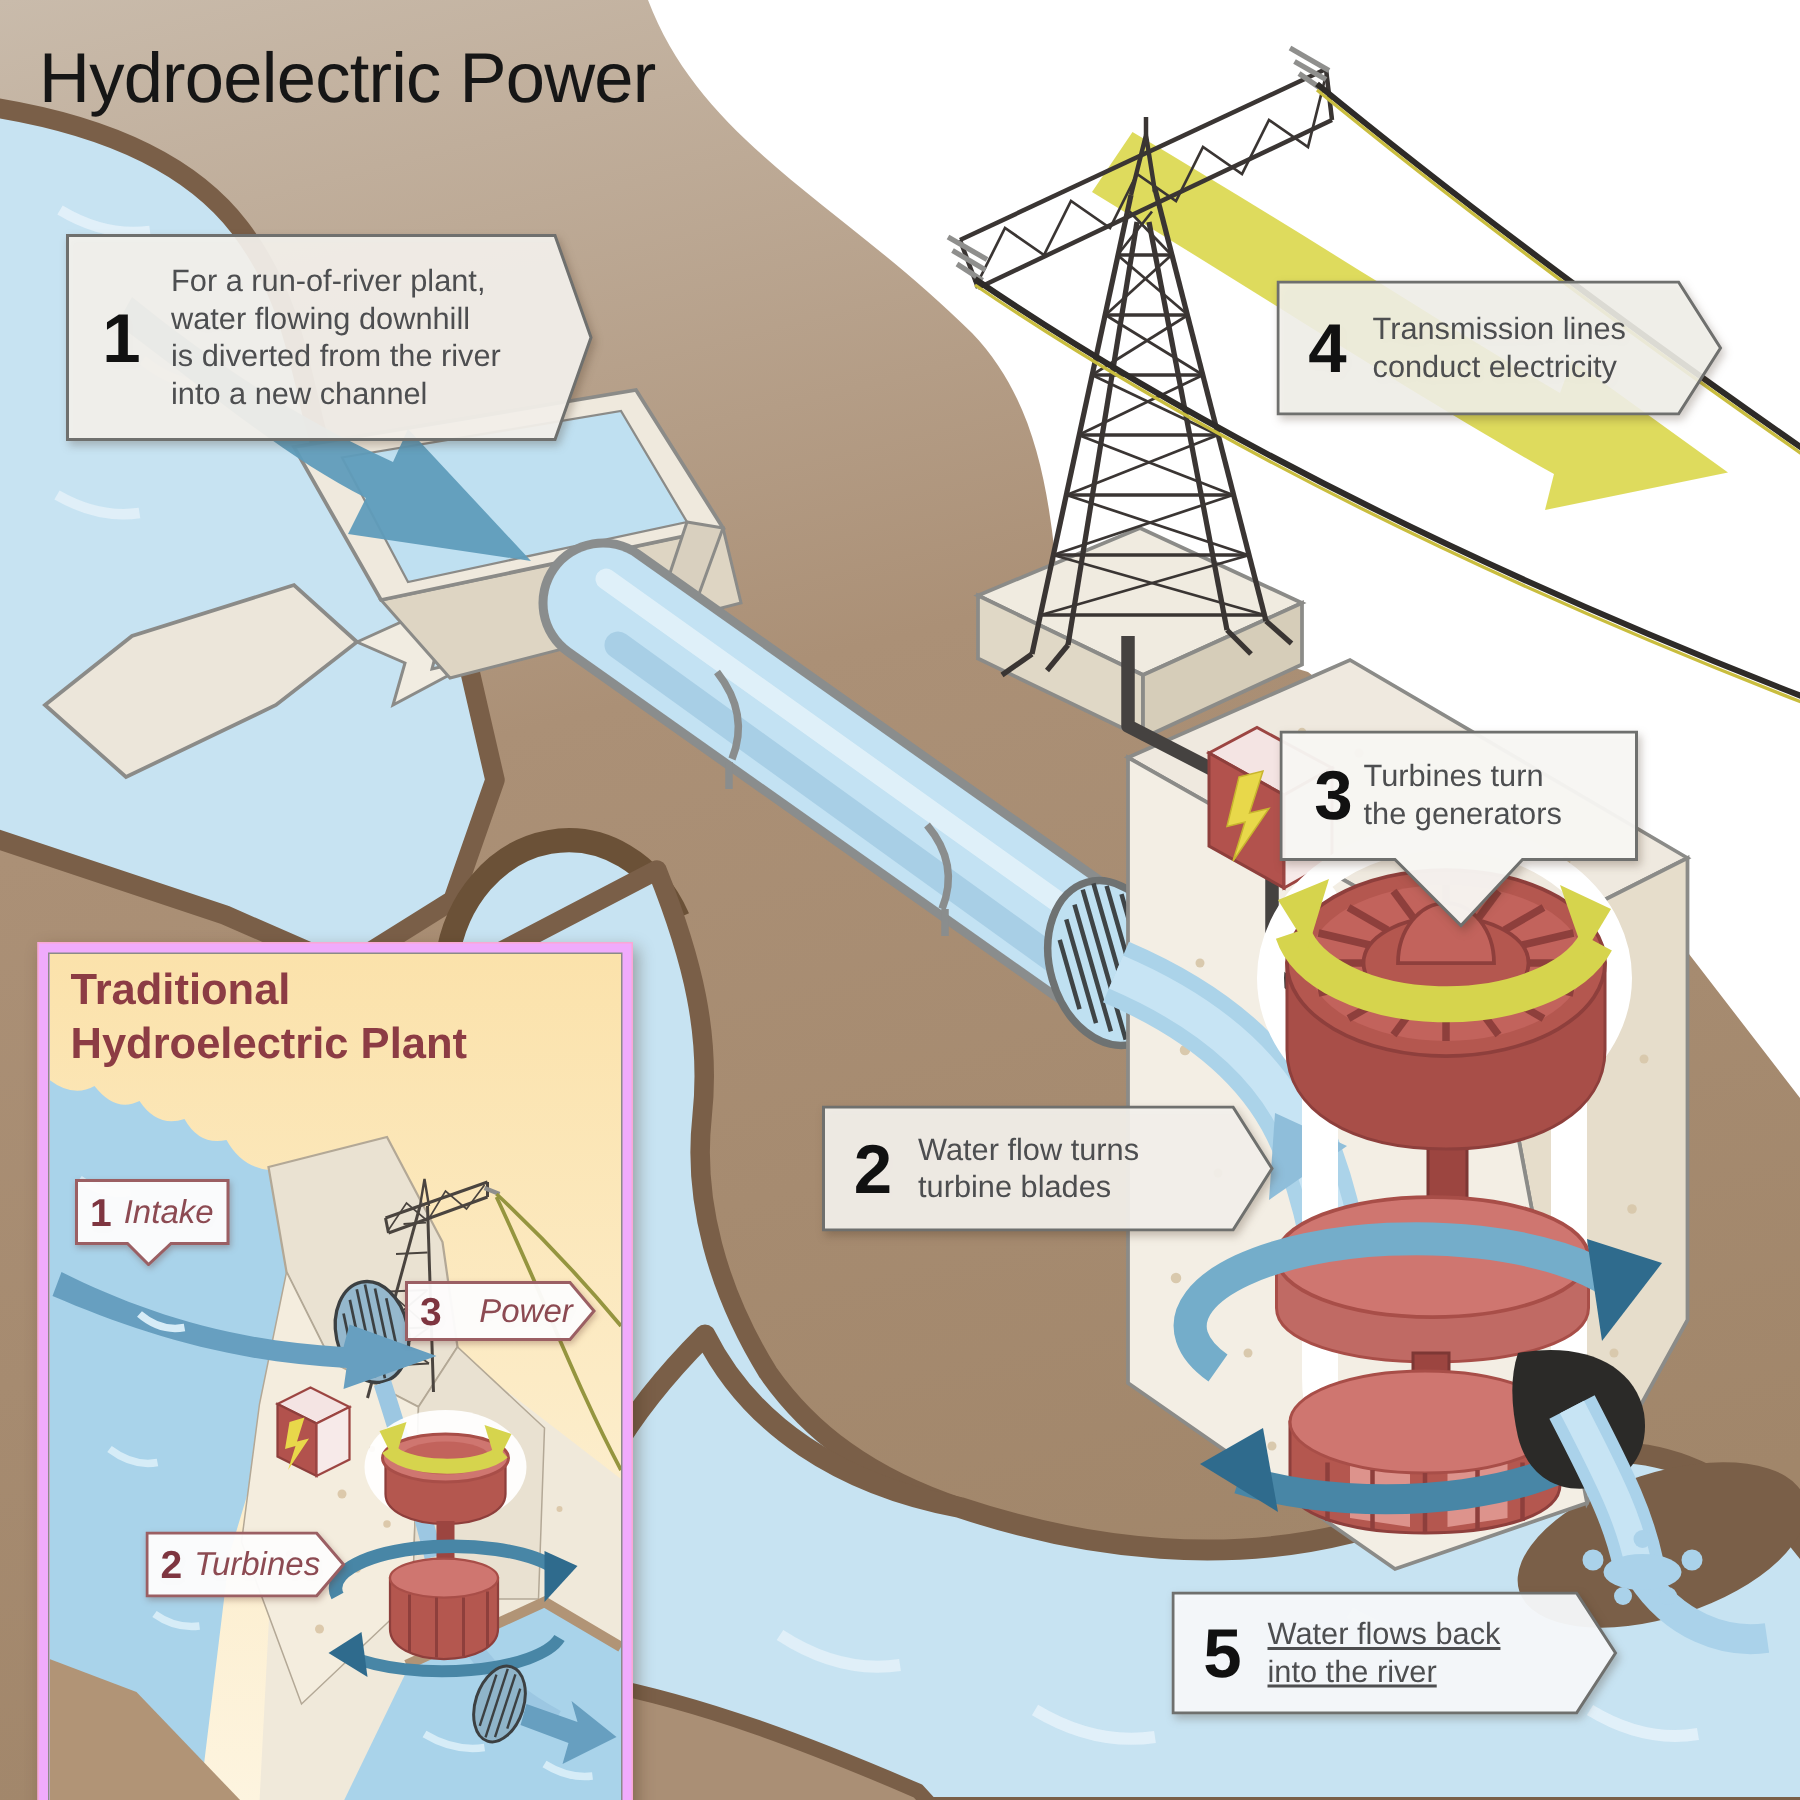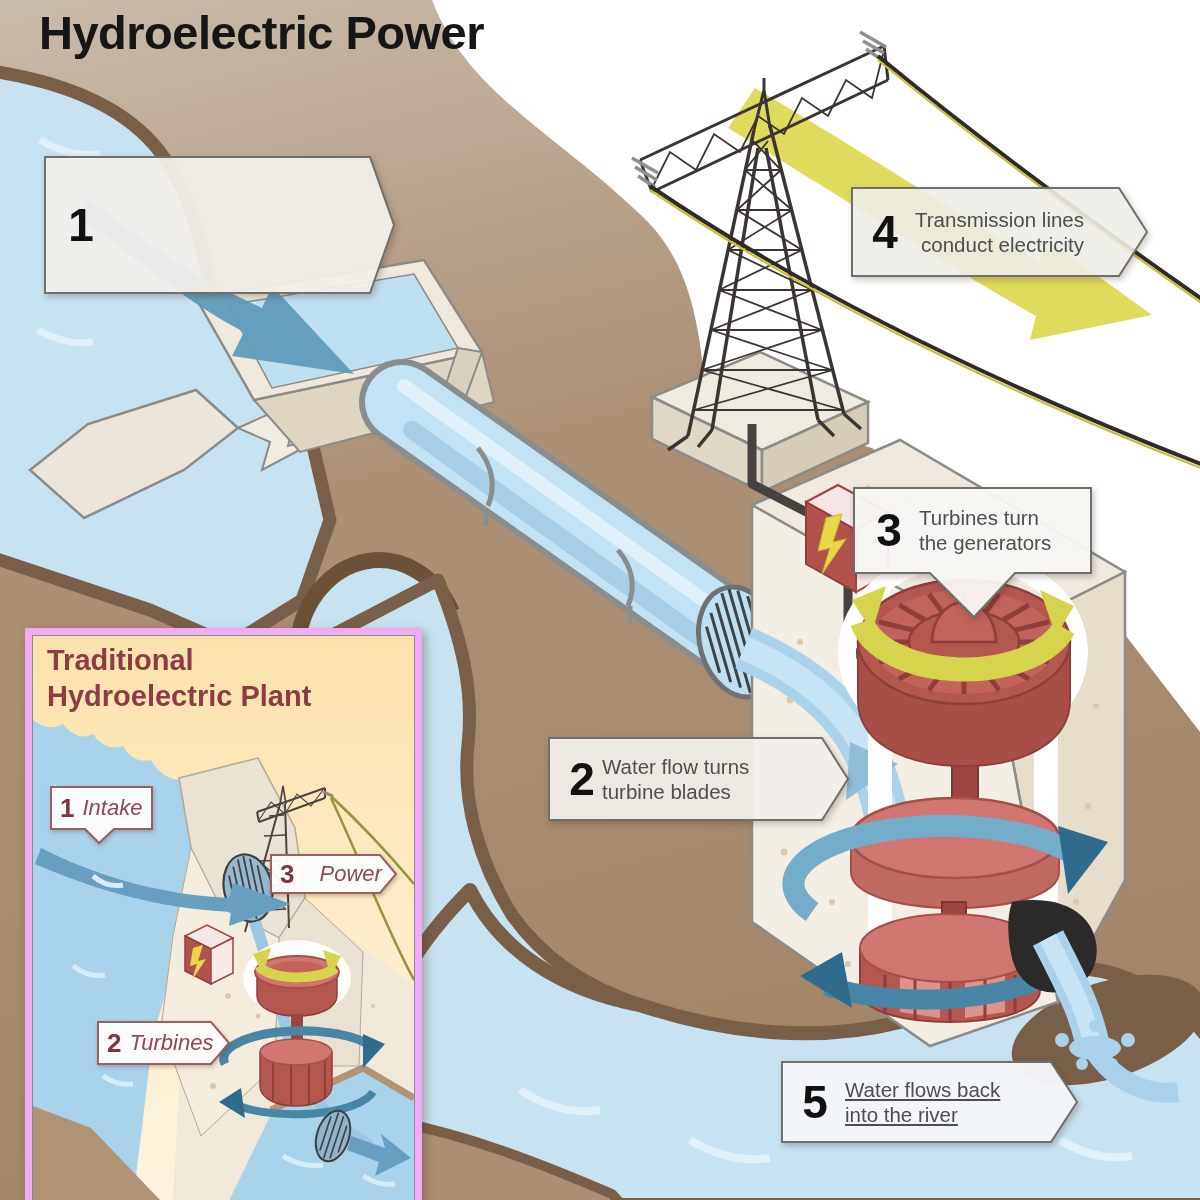--- a/index.html
+++ b/index.html
@@ -1,21 +1,21 @@
 <!DOCTYPE html>
 <html><head>
 <meta charset="utf-8">
 <style>
   html,body{margin:0;padding:0;background:#e8e8e8;}
   #stage{position:relative;width:1200px;height:1200px;background:#ffffff;overflow:hidden;
          font-family:"Liberation Sans",sans-serif;}
   #stage svg{display:block;}
   .layer{position:absolute;left:0;top:0;}
-  #main-title{position:absolute;left:26px;top:5px;font-size:47px;font-weight:bold;
-              color:#161616;letter-spacing:-0.5px;z-index:30;margin-left:13px;}
+  #main-title{position:absolute;left:26px;top:24px;font-size:47px;font-weight:normal;
+              color:#161616;letter-spacing:-0.5px;z-index:30;}
   
   .callout{position:absolute;z-index:40;filter:drop-shadow(2px 3px 3px rgba(60,40,20,.28));}
   .callout svg{position:absolute;left:0;top:0;}
   .callout .content{position:absolute;left:0;top:0;right:0;display:flex;align-items:center;}
   .callout .num{font-weight:bold;color:#111;font-size:46px;line-height:1;flex:0 0 auto;
                 text-align:center;}
   .callout .txt{color:#4d4e50;font-size:20.5px;line-height:1.22;white-space:pre-line;}
   
   #inset{position:absolute;left:25px;top:628px;width:395px;height:579px;background:#f0abfc;
          box-shadow:3px 4px 10px rgba(60,40,20,.35);z-index:20;border:1px solid #f9a8d4;}
@@ -308,52 +308,56 @@
   </svg>
 
   <div id="main-title">Hydroelectric Power</div>
 
   <div class="callout" style="left:44px;top:156px;width:352px;height:138px;">
     <svg width="352" height="138">
         <path d="M1,1 H326 L350,69 L326,137 H1 Z" fill="rgba(244,242,237,0.93)" stroke="#6f706e" stroke-width="2"></path>
       </svg>
     <div class="content" style="height:138px;padding-left:14px;">
       <div class="num" style="width:46px;">1</div>
+      <div class="txt" style="margin-left:10px;">For a run-of-river plant,
+water flowing downhill
+is diverted from the river
+into a new channel</div>
     </div>
   </div>
 
   <div class="callout" style="left:851px;top:187px;width:298px;height:90px;">
     <svg width="298" height="90">
         <path d="M1,1 H268 L296,45 L268,89 H1 Z" fill="rgba(244,242,237,0.88)" stroke="#6f706e" stroke-width="2"></path>
       </svg>
     <div class="content" style="height:90px;padding-left:14px;">
       <div class="num" style="width:40px;">4</div>
-      <div class="txt" style="margin-left:10px;text-align:right;">Transmission lines
+      <div class="txt" style="margin-left:10px;">Transmission lines
 conduct electricity</div>
     </div>
   </div>
 
   <div class="callout" style="left:853px;top:487px;width:240px;height:132px;">
     <svg width="240" height="132">
         <path d="M1,1 H238 V86 H162 L121,130 L77,86 H1 Z" fill="rgba(250,249,246,0.95)" stroke="#6f706e" stroke-width="2"></path>
       </svg>
     <div class="content" style="height:86px;padding-left:16px;">
       <div class="num" style="width:40px;">3</div>
-      <div class="txt" style="margin-left:10px;">Turbines turn
+      <div class="txt" style="">Turbines turn
 the generators</div>
     </div>
   </div>
 
   <div class="callout" style="left:548px;top:737px;width:302px;height:84px;">
     <svg width="302" height="84">
         <path d="M1,1 H274 L300,42 L274,83 H1 Z" fill="rgba(244,242,237,0.93)" stroke="#6f706e" stroke-width="2"></path>
       </svg>
     <div class="content" style="height:84px;padding-left:14px;">
       <div class="num" style="width:40px;">2</div>
-      <div class="txt" style="">Water flow turns
+      <div class="txt" style="margin-left:10px;">Water flow turns
 turbine blades</div>
     </div>
   </div>
 
   <div class="callout" style="left:781px;top:1061px;width:298px;height:82px;">
     <svg width="298" height="82">
         <path d="M1,1 H270 L296,41 L270,81 H1 Z" fill="rgba(248,250,252,0.95)" stroke="#6f706e" stroke-width="2"></path>
       </svg>
     <div class="content" style="height:82px;padding-left:14px;">
       <div class="num" style="width:40px;">5</div>

